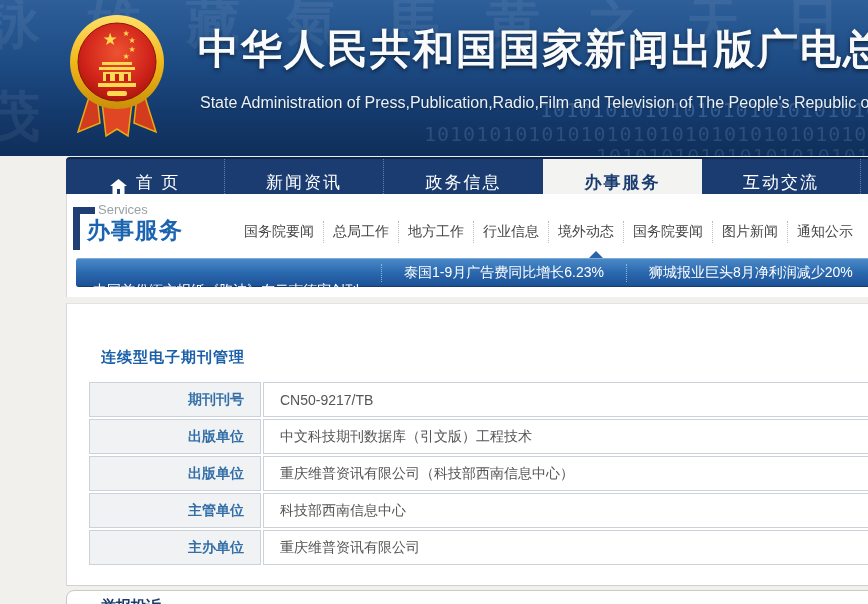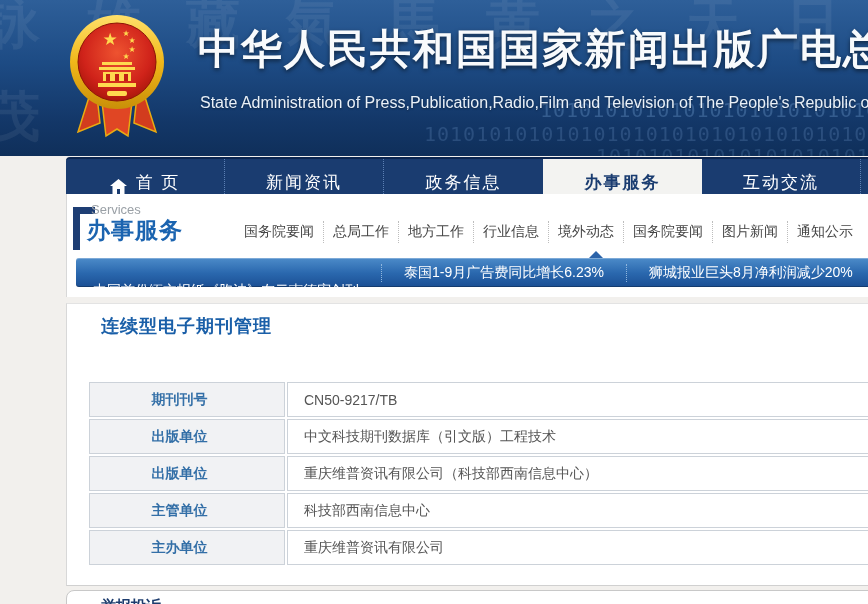--- a/index.html
+++ b/index.html
@@ -55,21 +55,21 @@
 
   
   .subpanel {
     position: absolute; left: 66px; top: 194px; width: 1034px; height: 103px;
     background: #ffffff; border-left: 1px solid #d8d8d8;
   }
   .bracket {
     position: absolute; left: 6px; top: 13px; width: 22px; height: 43px;
     border-left: 7px solid #1e3e74; border-top: 7px solid #1e3e74;
   }
-  .eyebrow { position: absolute; left: 24px; top: 8px; font-size: 13px; color: #9aa0a6; }
+  .eyebrow { position: absolute; left: 31px; top: 8px; font-size: 13px; color: #9aa0a6; }
   .sub-title {
     position: absolute; left: 20px; top: 21px; font-size: 23px; font-weight: bold;
     color: #1b64b0; letter-spacing: 1px;
   }
   .subnav { position: absolute; left: 168px; top: 27px; display: flex; font-size: 14px; color: #454545; }
   .subnav .slink { padding: 2px 9px; white-space: nowrap; cursor: pointer; }
   .subnav .slink + .slink { border-left: 1px dotted #bdbdbd; }
   .pointer {
     position: absolute; left: 521px; top: 57px; width: 0; height: 0;
     border-left: 8px solid transparent; border-right: 8px solid transparent;
@@ -85,28 +85,28 @@
   .ticker .titem:first-child { padding-left: 17px; margin-top: 36px; }
   .ticker .titem + .titem { border-left: 1px dotted #8fb6dd; }
 
   
   .mainpanel {
     position: absolute; left: 66px; top: 303px; width: 1034px; height: 283px;
     background: #ffffff; border-left: 1px solid #d8d8d8;
     border-top: 1px solid #e3e3e3; border-bottom: 1px solid #d0d0d0;
   }
   .main-title {
-    position: absolute; left: 34px; top: 10px; font-size: 18px; font-weight: bold;
+    position: absolute; left: 34px; top: 44px; font-size: 15px; font-weight: bold;
     color: #1a5fa8; letter-spacing: 1px;
   }
   .info-table { position: absolute; left: 20px; top: 76px; border-collapse: separate; border-spacing: 2px; }
   .info-table td { border: 1px solid #ccd2d9; font-size: 14px; height: 35px; }
   .info-table td.lbl {
-    width: 196px; background: #f1f2f4; color: #336fa7; font-weight: bold;
-    text-align: center; padding-right: 16px;
+    width: 172px; background: #f1f2f4; color: #336fa7; font-weight: bold;
+    text-align: right; padding-right: 16px;
   }
   .info-table td.val { width: 782px; background: #ffffff; color: #555555; padding-left: 16px; }
 
   
   .bottompanel {
     position: absolute; left: 66px; top: 590px; width: 1034px; height: 60px;
     background: #ffffff; border: 1px solid #c8c8c8; border-radius: 8px 8px 0 0;
   }
   .bottom-heading {
     position: absolute; left: 34px; top: 6px; font-size: 15px; font-weight: bold; color: #1d3c6e;

